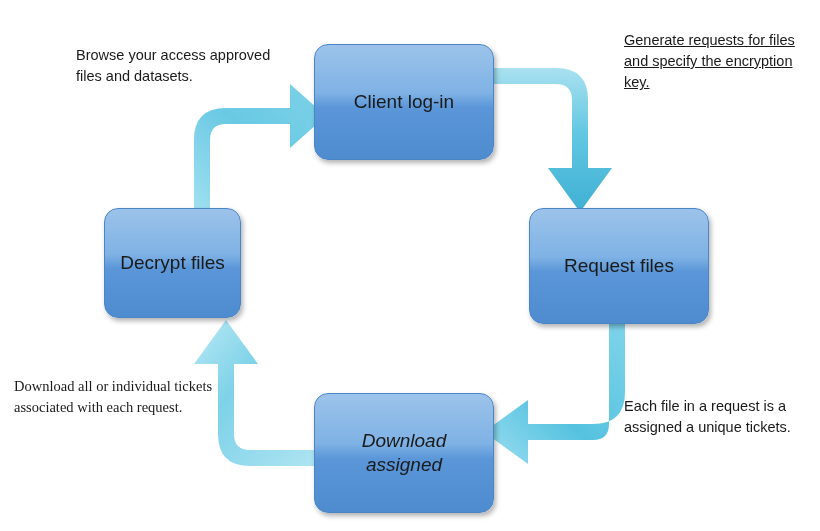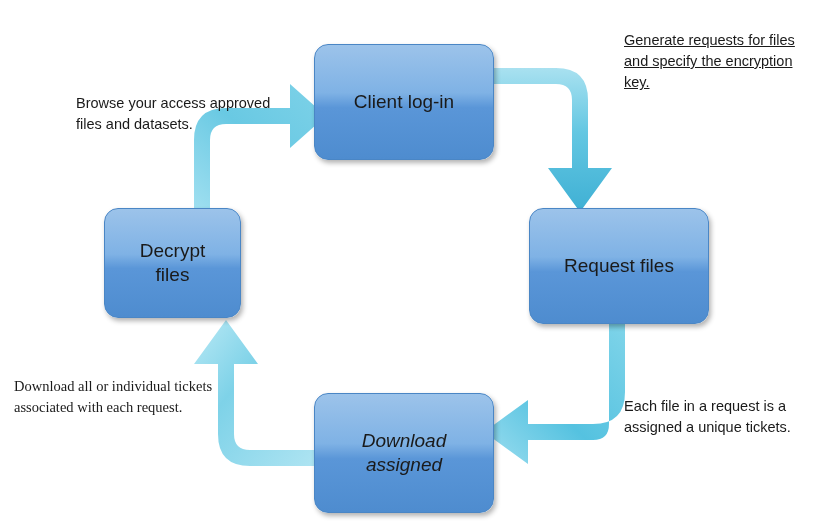--- a/index.html
+++ b/index.html
@@ -24,37 +24,37 @@
     align-items: center;
     justify-content: center;
     text-align: center;
     color: #1a1a1a;
     font-size: 19px;
     line-height: 1.25;
     background: linear-gradient(to bottom, #9cc3ea 0%, #7fb2e5 42%, #5a96d8 55%, #4e8ccf 100%);
     border: 1px solid #4a86c5;
     box-shadow: 2px 3px 5px rgba(0,0,0,0.30);
     box-sizing: border-box;
-    padding: 4px 22px;
+    padding: 4px 10px;
   }
   .node span { display: block; }
 
   #node-client   { left: 314px; top: 44px;  width: 180px; height: 116px; }
   #node-request  { left: 529px; top: 208px; width: 180px; height: 116px; text-align: right; }
   #node-download { left: 314px; top: 393px; width: 180px; height: 120px; font-style: italic; }
   #node-decrypt  { left: 104px; top: 208px; width: 137px; height: 110px; }
 
   .caption {
     position: absolute;
     font-size: 14.5px;
     line-height: 1.45;
     color: #1a1a1a;
     white-space: pre-line;
   }
-  #cap-tl { left: 76px;  top: 45px;  width: 210px; margin-top: 48px; }
+  #cap-tl { left: 76px;  top: 45px;  width: 210px; }
   #cap-tr { left: 624px; top: 30px;  width: 196px; text-decoration: underline; }
   #cap-br { left: 624px; top: 396px; width: 192px; }
   #cap-bl { left: 14px;  top: 376px; width: 200px; font-family: Liberation Serif, serif; }
 
   svg.arrows {
     position: absolute;
     left: 0; top: 0;
     width: 820px;
     height: 531px;
     pointer-events: none;

